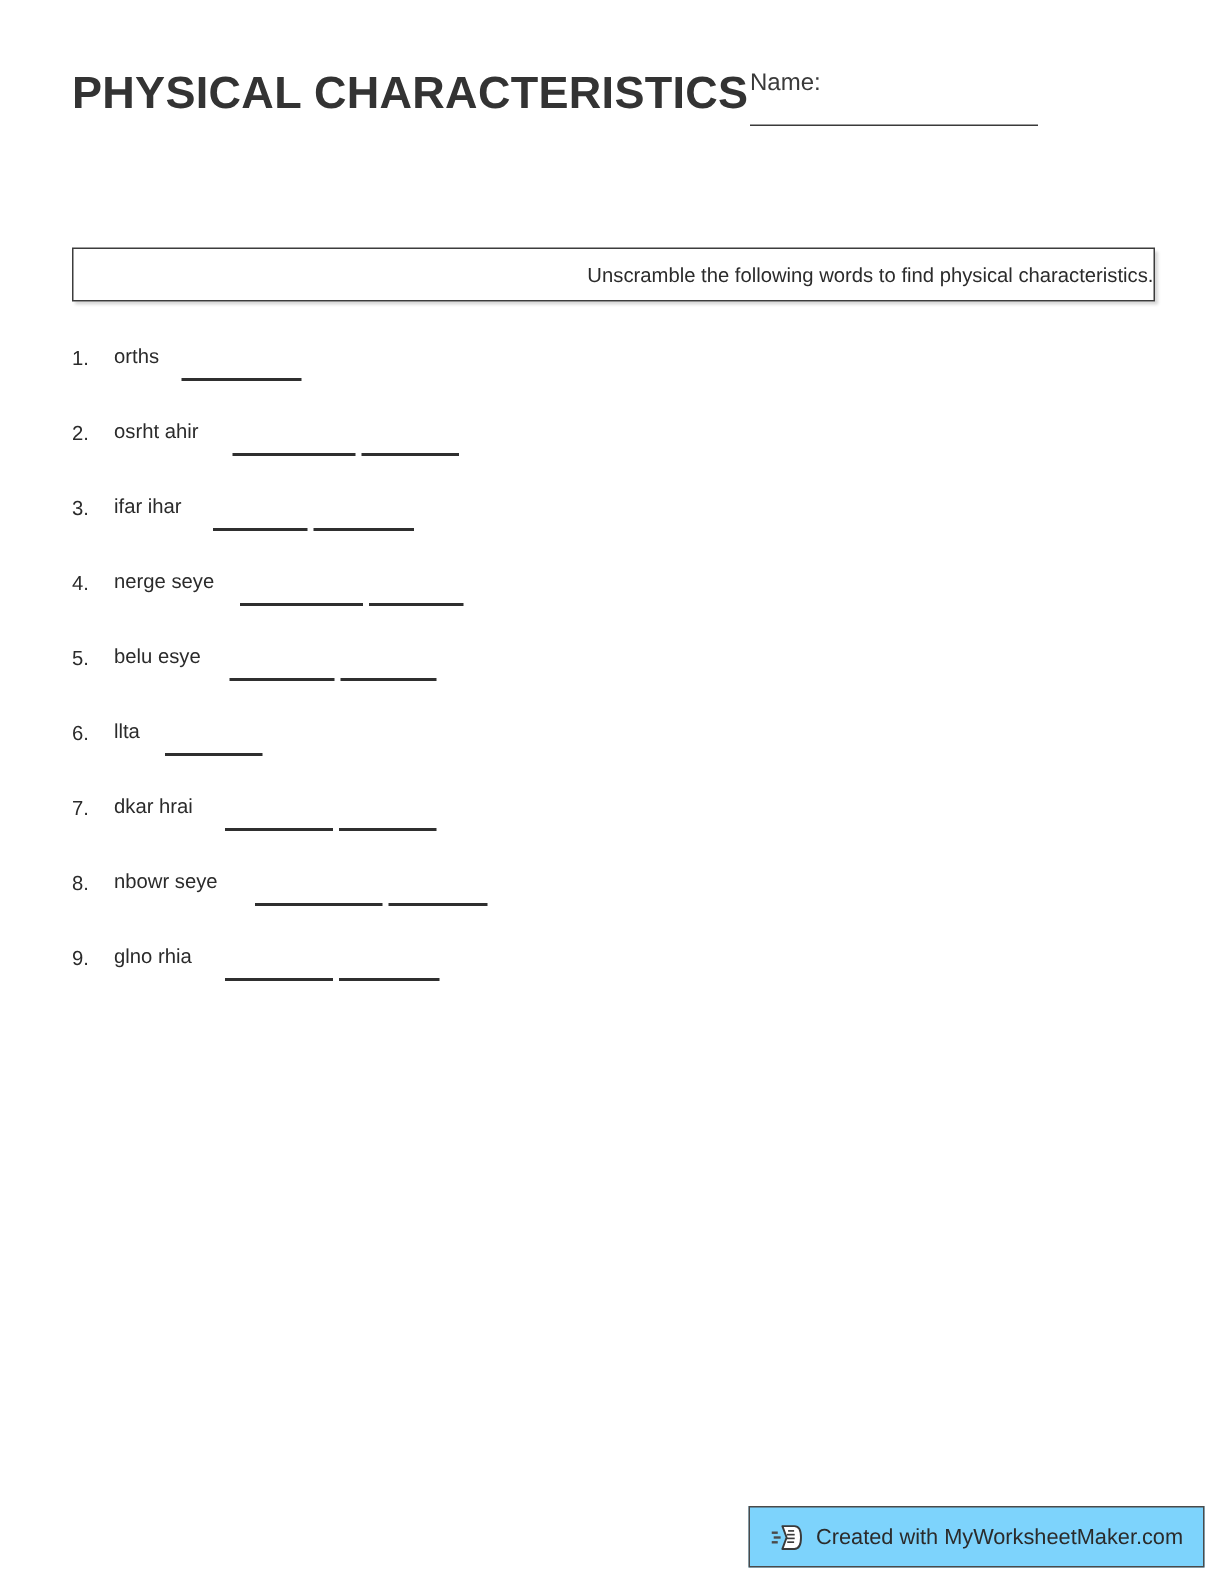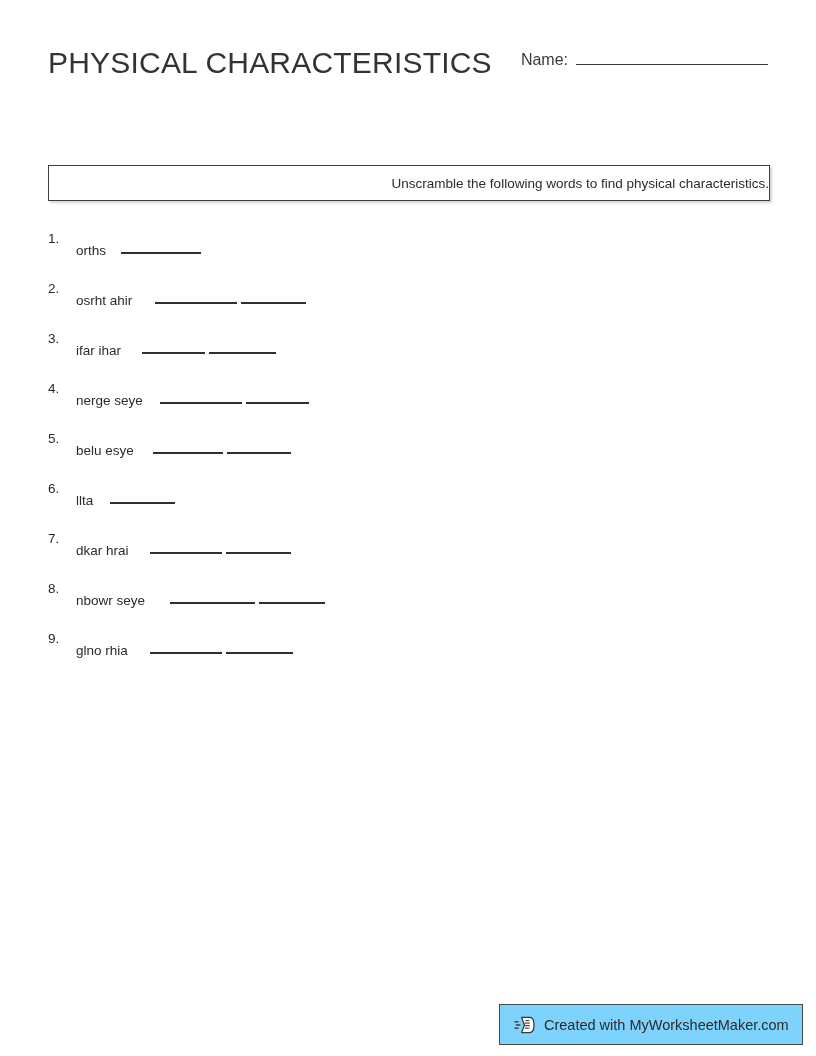--- a/index.html
+++ b/index.html
@@ -28,37 +28,38 @@
     left: 48px;
     top: 44px;
     width: 720px;
     height: 80px;
   }
   .worksheet-title {
     position: absolute;
     left: 0;
     top: 0;
     font-size: 30px;
-    font-weight: 400;
+    font-weight: 700;
     letter-spacing: 0.2px;
     color: #333333;
     white-space: nowrap;
     line-height: 38px;
   }
   .meta-block {
     position: absolute;
     right: 0;
     top: 2px;
     width: 268px;
   }
   .meta-row {
     display: flex;
     align-items: baseline;
     justify-content: flex-end;
     height: 38px;
+    flex-direction: column;
   }
   .meta-label {
     font-size: 16px;
     color: #3a3a3a;
     white-space: nowrap;
     padding-right: 8px;
   }
   .meta-line {
     width: 192px;
     border-bottom: 1.3px solid #3a3a3a;
@@ -101,21 +102,21 @@
     left: 0;
     top: 3px;
     width: 24px;
     font-size: 13.5px;
     color: #2b2b2b;
     text-align: left;
   }
   .item-word {
     position: absolute;
     left: 28px;
-    top: 15px;
+    top: 2px;
     font-size: 13.5px;
     color: #2b2b2b;
     white-space: nowrap;
   }
   .blanks {
     position: absolute;
     top: 16px;
     height: 10px;
     display: flex;
     gap: 4px;

